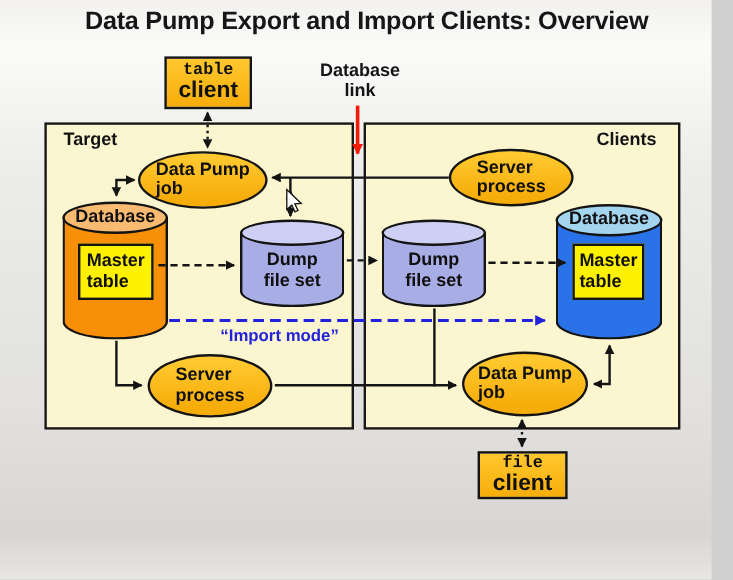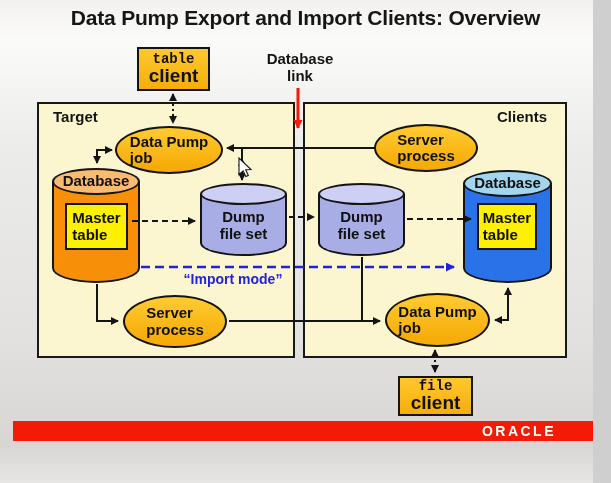--- a/index.html
+++ b/index.html
@@ -175,17 +175,14 @@
     <line class="wire" x1="407" y1="219" x2="471" y2="219" stroke-dasharray="6 4" marker-end="url(#mR)"></line>
     <line class="wire-blue" x1="141" y1="267" x2="454" y2="267" stroke-dasharray="9 5" marker-end="url(#mRblue)"></line>
     <polyline class="wire" points="97,284 97,321 118,321" marker-end="url(#mR)"></polyline>
     <line class="wire" x1="229" y1="321" x2="380" y2="321" marker-end="url(#mR)"></line>
     <line class="wire" x1="362" y1="257" x2="362" y2="322"></line>
     <polyline class="wire" points="495,320 508,320 508,288" marker-start="url(#mL)" marker-end="url(#mU)"></polyline>
     <line class="wire" x1="435" y1="350" x2="435" y2="372" stroke-dasharray="2 3" marker-start="url(#mU)" marker-end="url(#mD)"></line>
     <path d="M239,158 l0,16.5 l4.2,-3.7 l2.6,5.7 l2.5,-1.1 l-2.6,-5.6 l5.3,-0.3 Z" fill="#ffffff" stroke="#141414" stroke-width="1.1"></path>
   </svg>
 
-  <div class="brandbar">
-    <span class="oracle">ORACLE</span>
-  </div>
 
 </div>
 
 </body></html>

